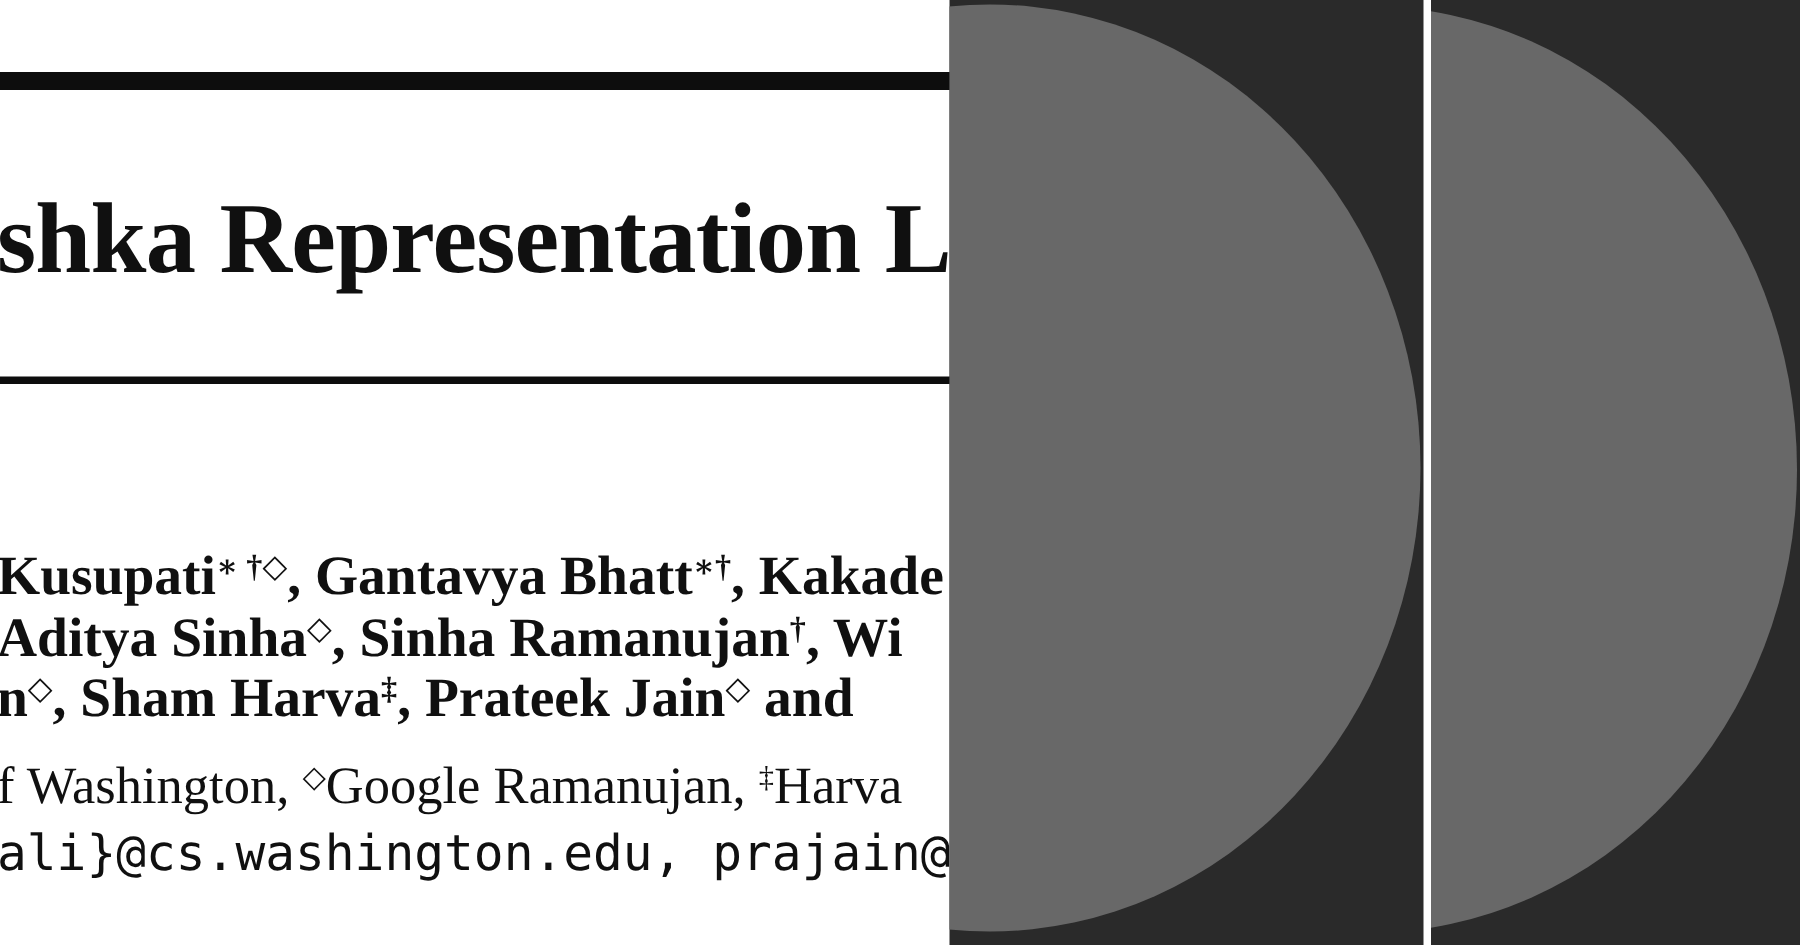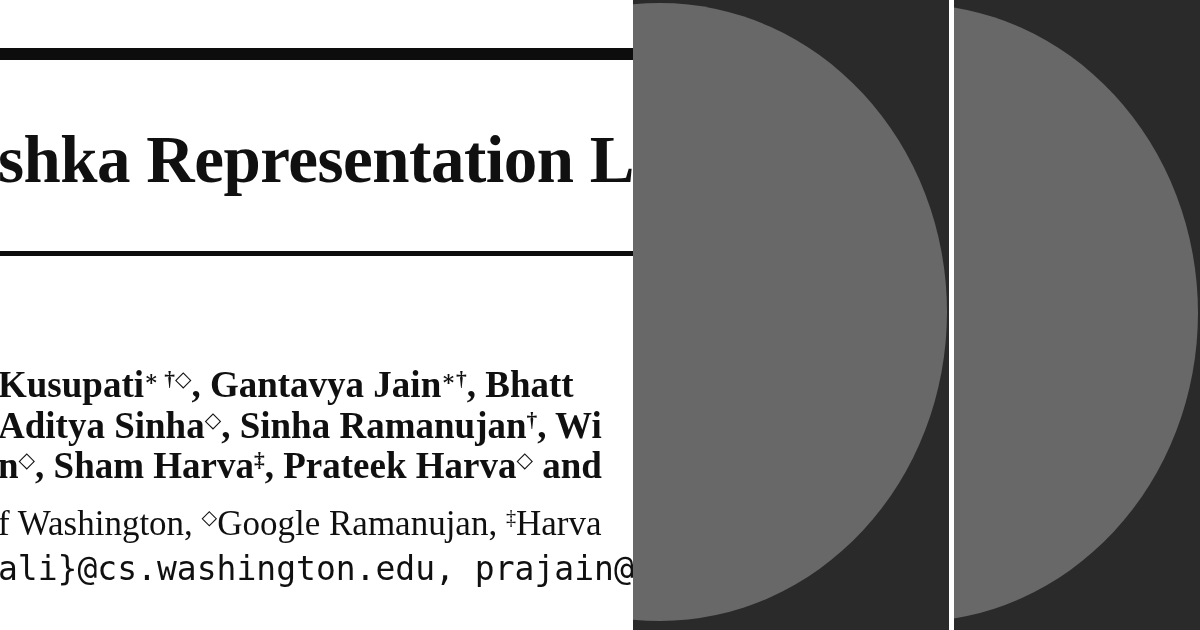--- a/index.html
+++ b/index.html
@@ -56,29 +56,29 @@
 
 <div class="canvas">
 
   <div class="rule rule-top"></div>
 
   <h1 class="paper-title">shka Representation L</h1>
 
   <div class="rule rule-mid"></div>
 
   <div class="author-line author-line-1">
-    <span>Kusupati</span><span class="sup">∗ †◇</span><span>, Gantavya Jain</span><span class="sup">∗†</span><span>, Bhatt</span>
+    <span>Kusupati</span><span class="sup">∗ †◇</span><span>, Gantavya Bhatt</span><span class="sup">∗†</span><span>, Kakade</span>
   </div>
 
   <div class="author-line author-line-2">
     <span>Aditya Sinha</span><span class="sup">◇</span><span>, Sinha Ramanujan</span><span class="sup">†</span><span>, Wi</span>
   </div>
 
   <div class="author-line author-line-3">
-    <span>n</span><span class="sup">◇</span><span>, Sham Harva</span><span class="sup">‡</span><span>, Prateek Harva</span><span class="sup">◇</span><span> and</span>
+    <span>n</span><span class="sup">◇</span><span>, Sham Harva</span><span class="sup">‡</span><span>, Prateek Jain</span><span class="sup">◇</span><span> and</span>
   </div>
 
   <div class="affil-line">
     <span>f Washington, </span><span class="sup">◇</span><span>Google Ramanujan, </span><span class="sup">‡</span><span>Harva</span>
   </div>
 
   <div class="email-line">ali}@cs.washington.edu, prajain@</div>
 
   <div class="panel panel-1">
     <div class="deco-circle"></div>

